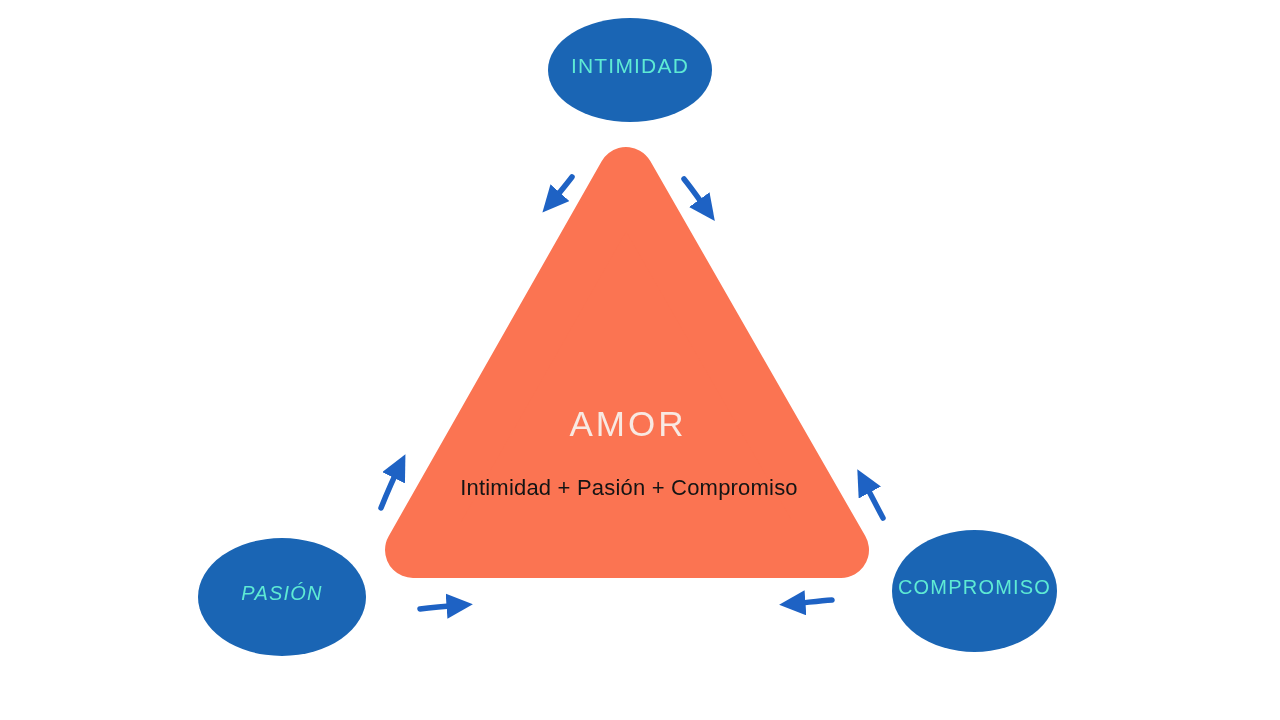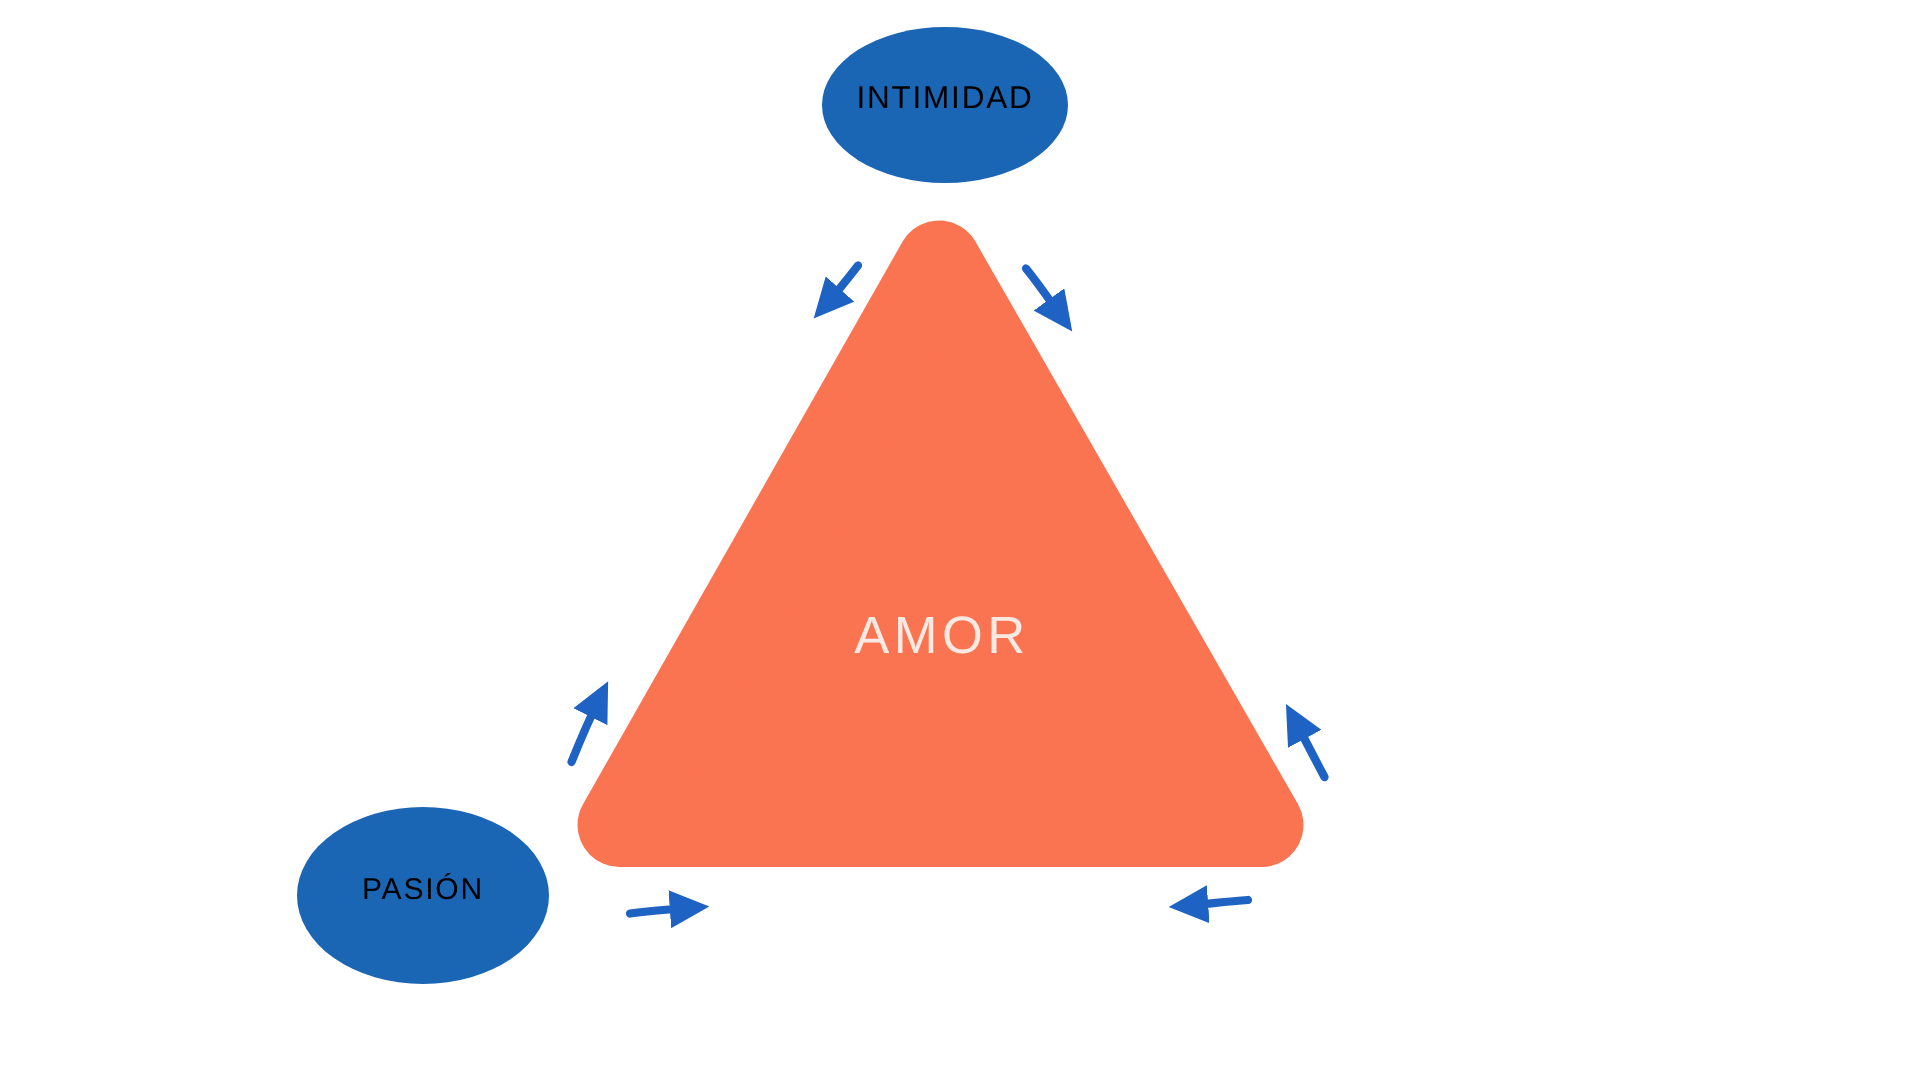--- a/index.html
+++ b/index.html
@@ -24,30 +24,30 @@
   }
   .node {
     position: absolute;
     background: #1A65B4;
     border-radius: 50%;
     display: flex;
     align-items: center;
     justify-content: center;
   }
   .node-label {
-    color: #000000;
+    color: #5eead4;
     font-size: 20px;
     letter-spacing: 1.2px;
     font-weight: 400;
     white-space: nowrap;
     transform: translateY(-4px);
   }
   .node-top    { left: 548px; top: 18px;  width: 164px; height: 104px; }
   .node-top .node-label { font-size: 21px; }
-  .node-left   { left: 198px; top: 538px; width: 168px; height: 118px; }
+  .node-left   { left: 198px; top: 538px; width: 168px; height: 118px; font-style: italic; }
   .node-right  { left: 892px; top: 530px; width: 165px; height: 122px; }
   .center-text {
     position: absolute;
     left: 428px;
     top: 364px;
     width: 400px;
     text-align: center;
     color: #F8E9E2;
     font-size: 35px;
     line-height: 47px;
@@ -92,19 +92,23 @@
   </svg>
 
   <div class="node node-top">
     <span class="node-label">INTIMIDAD</span>
   </div>
 
   <div class="node node-left">
     <span class="node-label">PASIÓN</span>
   </div>
 
+  <div class="node node-right">
+    <span class="node-label">COMPROMISO</span>
+  </div>
 
   <div class="center-text">
     <div>AMOR</div>
   </div>
 
+  <div class="formula">Intimidad + Pasión + Compromiso</div>
 
 </div>
 
 </body></html>

